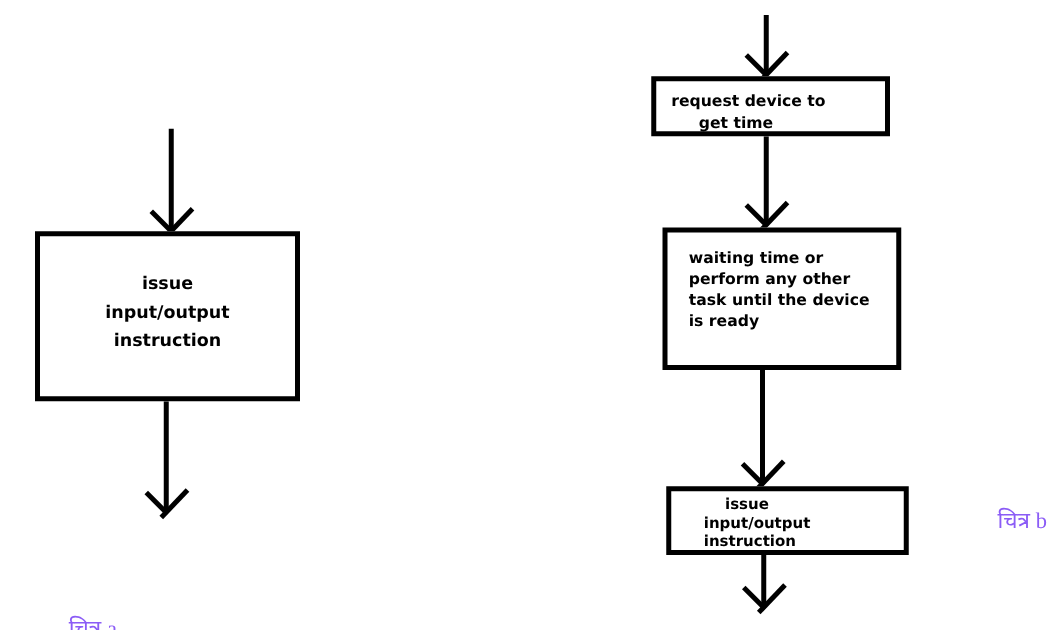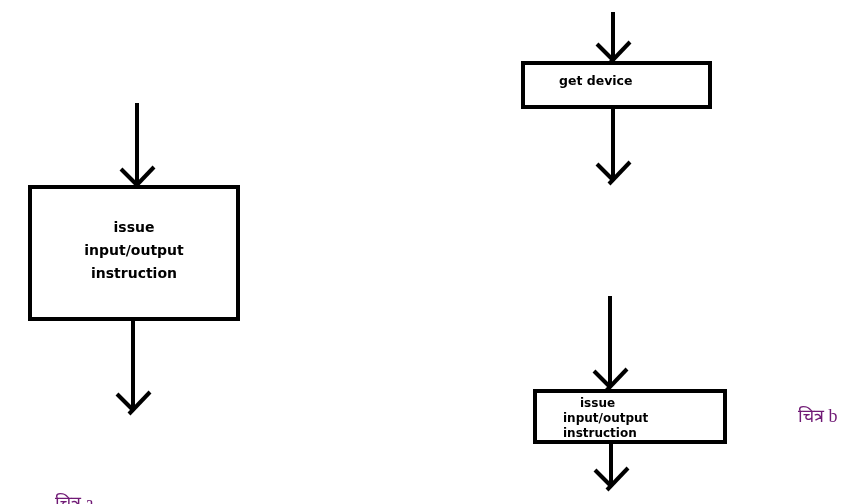--- a/index.html
+++ b/index.html
@@ -68,21 +68,21 @@
     line-height: 15px;
     padding-top: 3px;
     padding-left: 26px;
   }
   .box-issue-b .ln-0 { margin-left: 17px; }
   .fig-label {
     position: absolute;
     font-family: "Liberation Serif", "DejaVu Serif", serif;
     font-size: 18px;
     font-weight: normal;
-    color: #701a75;
+    color: #8b5cf6;
     white-space: nowrap;
   }
   .fig-label-a { left: 55px; top: 450px; margin-top: 40px; }
   .fig-label-b { left: 798px; top: 403px; }
 </style>
 </head>
 <body>
 
 <div class="canvas">
 
@@ -126,23 +126,30 @@
   </svg>
 
   <div class="flowbox box-a">
     <div class="ln-0">issue</div>
     <div class="ln-1">input/output</div>
     <div class="ln-2">instruction</div>
   </div>
   <div class="fig-label fig-label-a">चित्र a</div>
 
   <div class="flowbox box-request">
-    <div class="ln-1">get device</div>
+    <div class="ln-0">request device to</div>
+    <div class="ln-1">get time</div>
   </div>
 
+  <div class="flowbox box-waiting">
+    <div class="ln-0">waiting time or</div>
+    <div class="ln-1">perform any other</div>
+    <div class="ln-2">task until the device</div>
+    <div class="ln-3">is ready</div>
+  </div>
 
   <div class="flowbox box-issue-b">
     <div class="ln-0">issue</div>
     <div class="ln-1">input/output</div>
     <div class="ln-2">instruction</div>
   </div>
   <div class="fig-label fig-label-b">चित्र b</div>
 
 </div>
 

